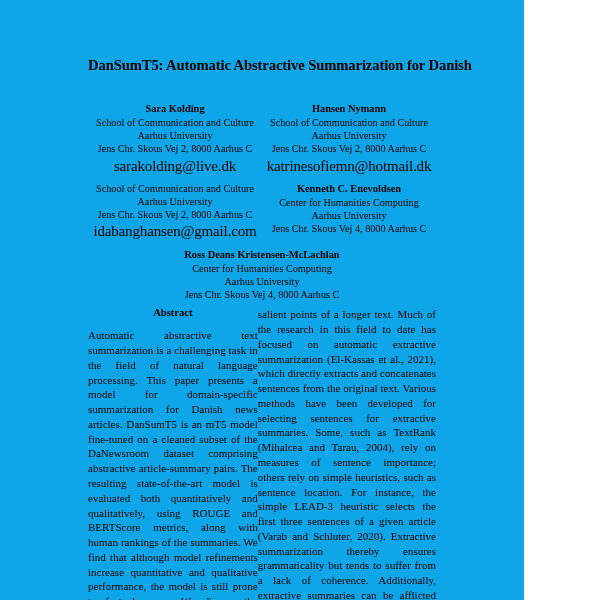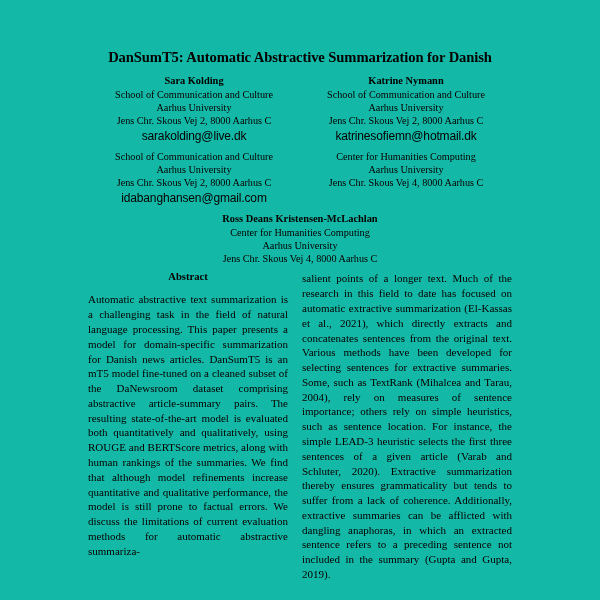--- a/index.html
+++ b/index.html
@@ -11,42 +11,42 @@
     width: 600px;
     height: 600px;
     overflow: hidden;
     font-family: "Liberation Serif", "DejaVu Serif", serif;
     color: #000000;
     -webkit-font-smoothing: antialiased;
   }
 
   .page {
     position: relative;
-    width: 600px;
+    width: 524px;
     height: 600px;
-    background: #14b8a6;
+    background: #0ea5e9;
     box-sizing: border-box;
-    padding: 0 88px;
+    padding: 8px 88px;
   }
 
   
   .title {
     text-align: center;
     font-size: 14.6px;
     font-weight: bold;
     letter-spacing: -0.1px;
     margin: 0;
     padding-top: 48px;
     line-height: 1.25;
     white-space: nowrap;
   }
 
   
   .authors {
-    margin-top: 8px;
+    margin-top: 28px;
   }
   .author-row {
     display: flex;
     justify-content: center;
     align-items: flex-start;
     margin-bottom: 6px;
   }
   .author-row.single {
     justify-content: center;
   }
@@ -61,22 +61,22 @@
     display: block;
     margin-bottom: 0.5px;
   }
   .author-line {
     font-size: 10.2px;
     display: block;
     font-family: Liberation Serif, serif;
   }
   .author-email {
     display: block;
-    font-family: Liberation Sans, sans-serif;
-    font-size: 12px;
+    font-family: Liberation Serif, serif;
+    font-size: 15px;
     letter-spacing: -0.15px;
     margin-top: 1px;
   }
 
   
   .body-area {
     position: relative;
     margin-top: 4px;
     display: flex;
     justify-content: space-between;
@@ -118,36 +118,37 @@
 
     <div class="author-row">
       <div class="author-block">
         <span class="author-name">Sara Kolding</span>
         <span class="author-line">School of Communication and Culture</span>
         <span class="author-line">Aarhus University</span>
         <span class="author-line">Jens Chr. Skous Vej 2, 8000 Aarhus C</span>
         <span class="author-email">sarakolding@live.dk</span>
       </div>
       <div class="author-block">
-        <span class="author-name">Katrine Nymann</span>
+        <span class="author-name">Hansen Nymann</span>
         <span class="author-line">School of Communication and Culture</span>
         <span class="author-line">Aarhus University</span>
         <span class="author-line">Jens Chr. Skous Vej 2, 8000 Aarhus C</span>
         <span class="author-email">katrinesofiemn@hotmail.dk</span>
       </div>
     </div>
 
     <div class="author-row">
       <div class="author-block">
         <span class="author-line">School of Communication and Culture</span>
         <span class="author-line">Aarhus University</span>
         <span class="author-line">Jens Chr. Skous Vej 2, 8000 Aarhus C</span>
         <span class="author-email">idabanghansen@gmail.com</span>
       </div>
       <div class="author-block">
+        <span class="author-name">Kenneth C. Enevoldsen</span>
         <span class="author-line">Center for Humanities Computing</span>
         <span class="author-line">Aarhus University</span>
         <span class="author-line">Jens Chr. Skous Vej 4, 8000 Aarhus C</span>
       </div>
     </div>
 
     <div class="author-row single">
       <div class="author-block">
         <span class="author-name">Ross Deans Kristensen-McLachlan</span>
         <span class="author-line">Center for Humanities Computing</span>

